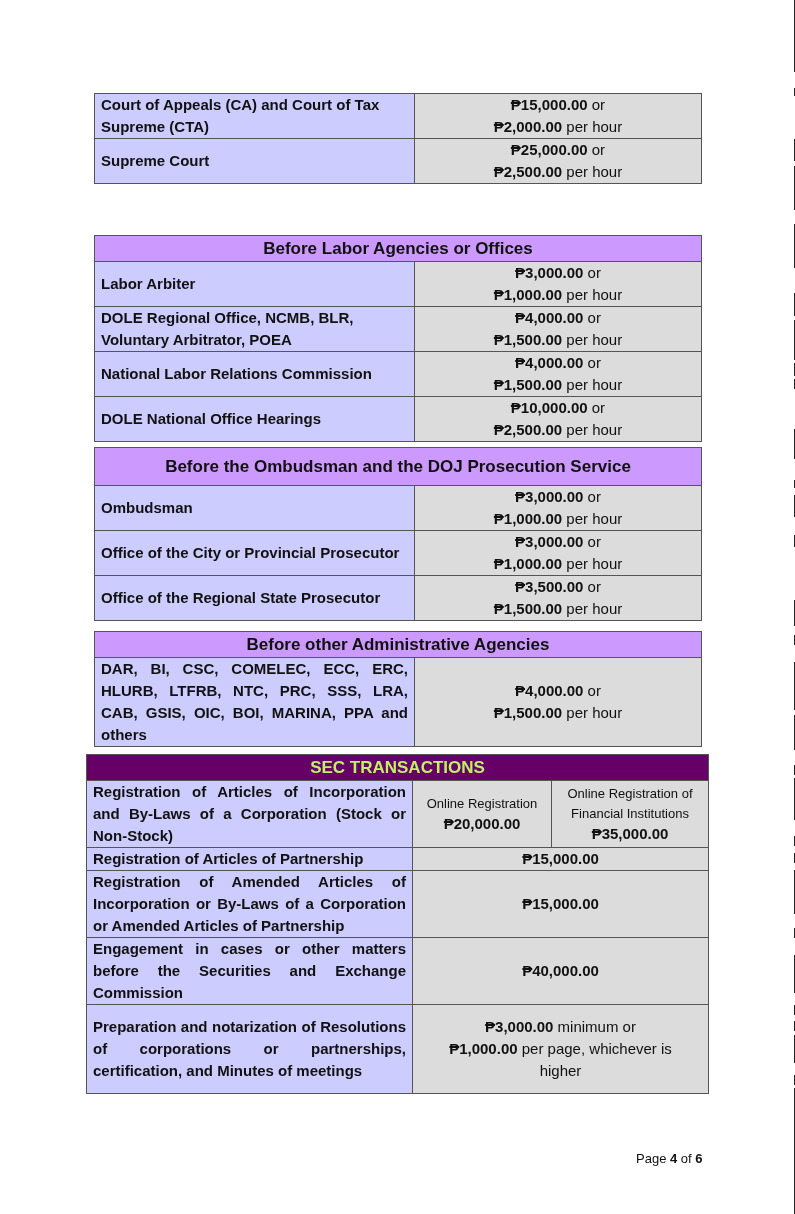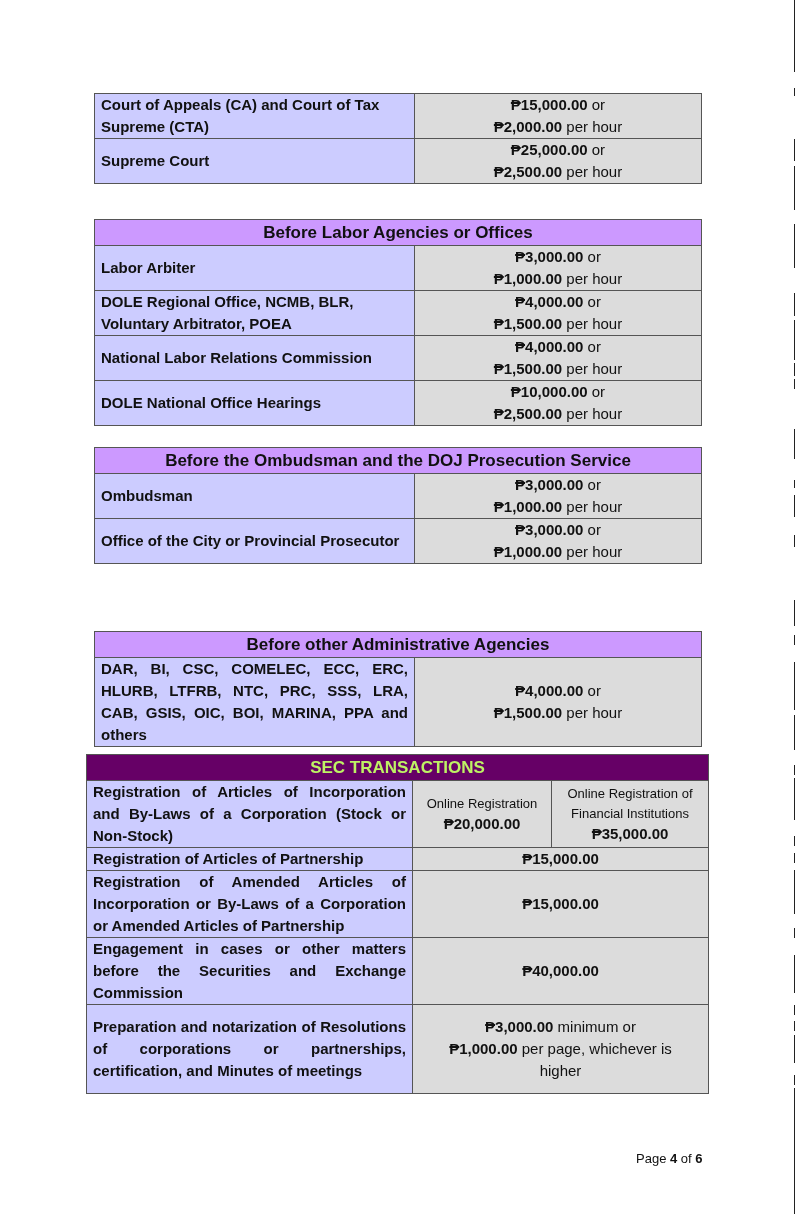--- a/index.html
+++ b/index.html
@@ -61,21 +61,21 @@
     <td class="label">Court of Appeals (CA) and Court of Tax Supreme (CTA)</td>
     <td class="value"><b>₱15,000.00</b><span> or</span><br><b>₱2,000.00</b><span> per hour</span></td>
   </tr>
   <tr style="height:45px">
     <td class="label">Supreme Court</td>
     <td class="value"><b>₱25,000.00</b><span> or</span><br><b>₱2,500.00</b><span> per hour</span></td>
   </tr>
 </tbody>
   </table>
 
-<table style="left:94px;top:219px;width:607px;">
+<table style="left:94px;top:235px;width:607px;">
   <colgroup>
       <col style="width:320px">
       <col style="width:287px">
     </colgroup>
   <tbody>
       <tr style="height:26px">
         <td colspan="2" class="head">Before Labor Agencies or Offices</td>
       </tr>
   <tr style="height:45px">
     <td class="label">Labor Arbiter</td>
@@ -95,30 +95,34 @@
   </tr>
 </tbody>
   </table>
 
 <table style="left:94px;top:447px;width:607px;">
   <colgroup>
       <col style="width:320px">
       <col style="width:287px">
     </colgroup>
   <tbody>
-      <tr style="height:26px">
+      <tr style="height:38px">
         <td colspan="2" class="head">Before the Ombudsman and the DOJ Prosecution Service</td>
       </tr>
   <tr style="height:45px">
     <td class="label">Ombudsman</td>
     <td class="value"><b>₱3,000.00</b><span> or</span><br><b>₱1,000.00</b><span> per hour</span></td>
   </tr>
   <tr style="height:45px">
     <td class="label">Office of the City or Provincial Prosecutor</td>
     <td class="value"><b>₱3,000.00</b><span> or</span><br><b>₱1,000.00</b><span> per hour</span></td>
+  </tr>
+  <tr style="height:45px">
+    <td class="label">Office of the Regional State Prosecutor</td>
+    <td class="value"><b>₱3,500.00</b><span> or</span><br><b>₱1,500.00</b><span> per hour</span></td>
   </tr>
 </tbody>
   </table>
 
 <table style="left:94px;top:631px;width:607px;">
   <colgroup>
       <col style="width:320px">
       <col style="width:287px">
     </colgroup>
   <tbody>

